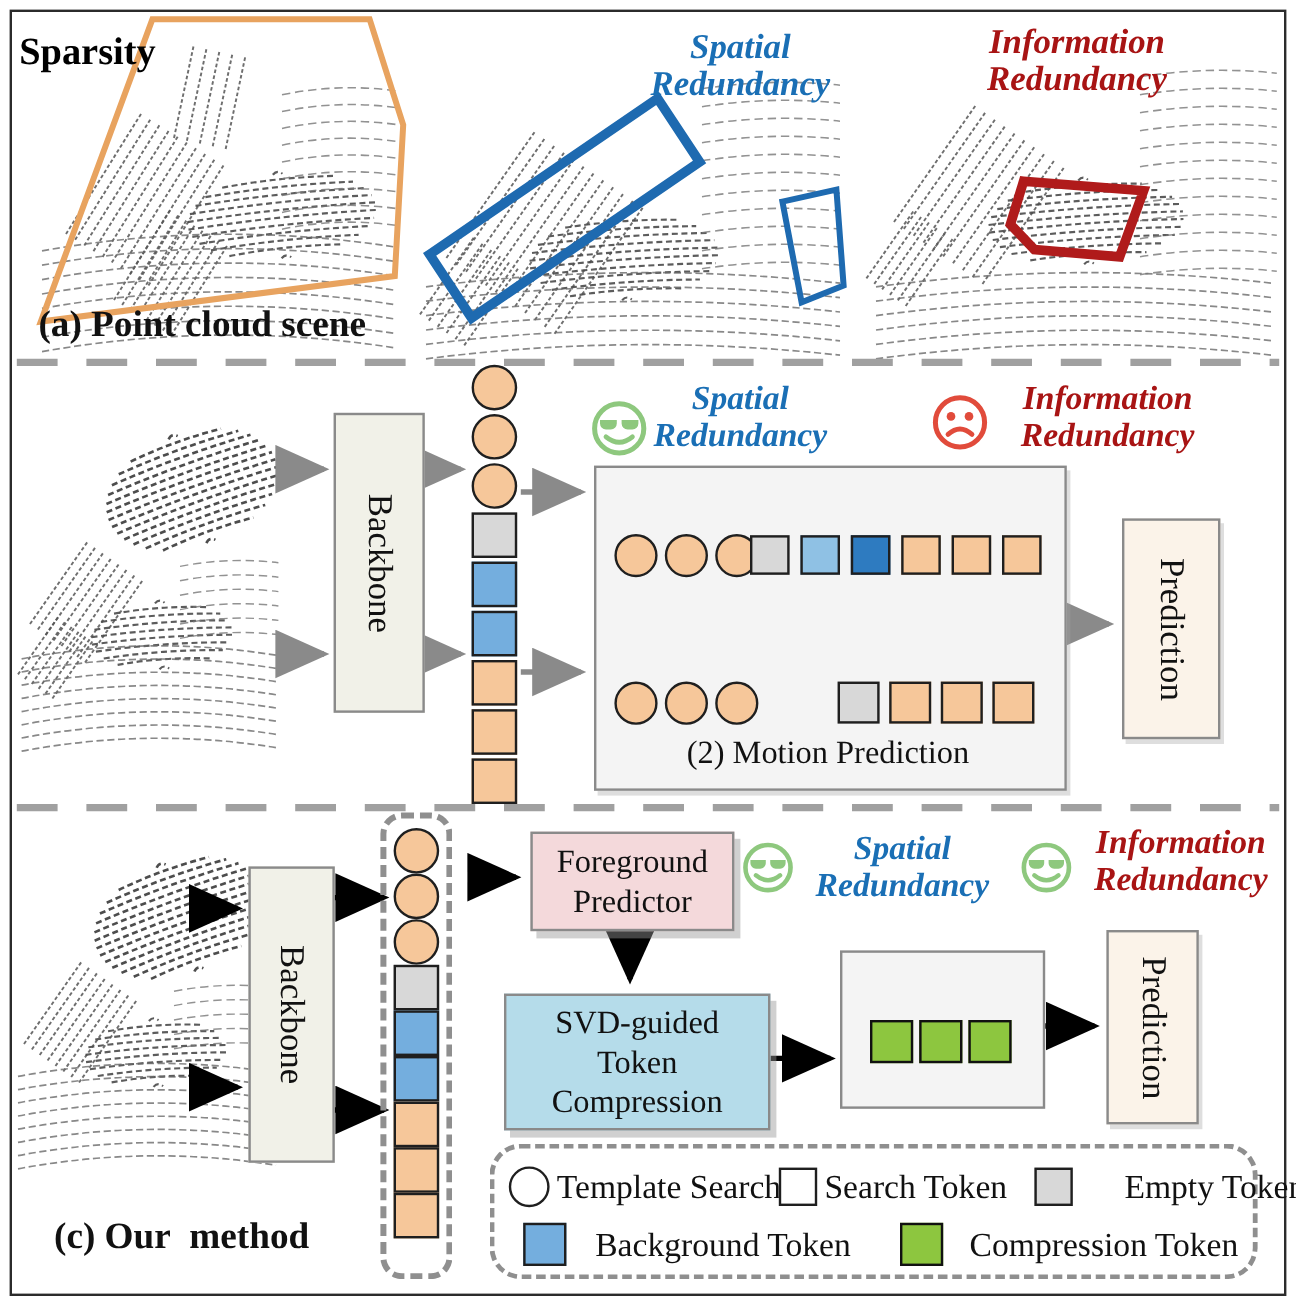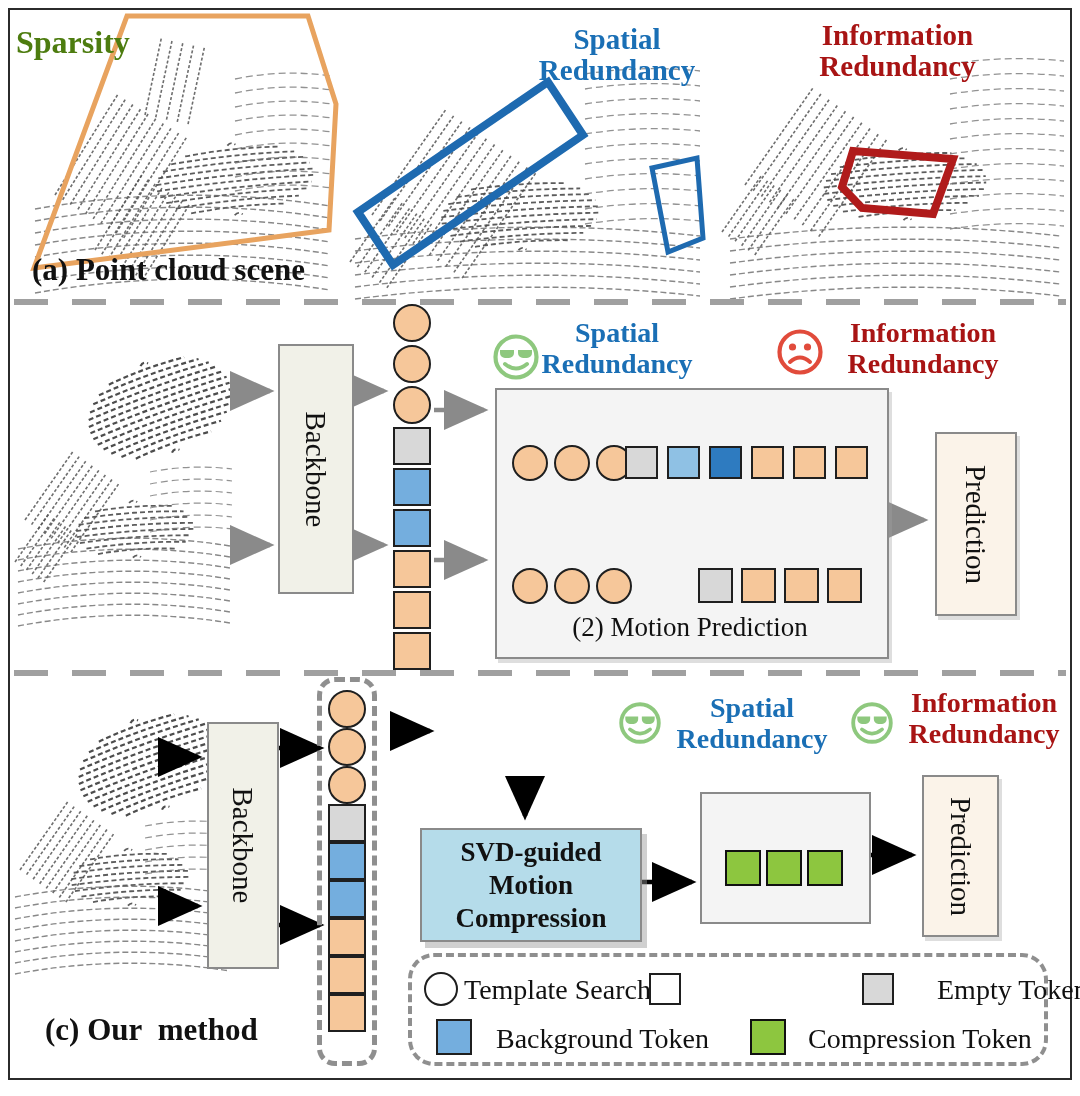--- a/index.html
+++ b/index.html
@@ -4,33 +4,33 @@
 <style>
   html,body{margin:0;padding:0;background:#ffffff;}
   #figure{position:relative;width:1080px;height:1096px;background:#ffffff;overflow:hidden;
           font-family:"Liberation Serif", serif;}
   .frame{position:absolute;left:8px;top:8px;width:1060px;height:1068px;border:2px solid #2b2b2b;}
   .abs{position:absolute;}
   svg.layer{position:absolute;left:0;top:0;width:1080px;height:1096px;pointer-events:none;}
 
   
   .cap{font-weight:bold;font-size:31px;color:#111;white-space:pre;}
-  .hdr{font-weight:bold;font-size:28px;line-height:31px;text-align:center;white-space:nowrap;}
+  .hdr{font-weight:bold;font-size:28px;line-height:31px;text-align:center;white-space:nowrap;font-style:italic;}
   .hdr.big{font-size:29px;}
   .blue{color:#1a6fb5;}
   .red{color:#a81414;}
-  .orange{color:#4d7c0f;}
+  .orange{color:#000000;}
   .boxlabel{font-size:27px;color:#111;text-align:center;line-height:33px;}
 
   
   .bb{background:#f1f1e8;border:2px solid #8a8a8a;display:flex;align-items:center;justify-content:center;}
   .predbox{background:#fbf3e9;border:2px solid #8a8a8a;display:flex;align-items:center;justify-content:center;}
   .bigbox{background:#f4f4f4;border:2.5px solid #8a8a8a;}
   .pinkbox{background:#f4d9db;border:2px solid #8a8a8a;display:flex;align-items:center;justify-content:center;}
-  .bluebox{background:#b5dcea;border:2px solid #8a8a8a;display:flex;align-items:center;justify-content:center;font-weight:bold;}
+  .bluebox{background:#b5dcea;border:2px solid #8a8a8a;display:flex;align-items:center;justify-content:center;}
   .shadow{box-shadow:5px 6px 0 rgba(150,150,150,.45);}
   .shadow-sm{box-shadow:3px 4px 0 rgba(160,160,160,.35);}
   .vtext{transform:rotate(90deg);white-space:nowrap;font-size:29px;color:#111;}
 
   
   .stack{display:flex;flex-direction:column;gap:3px;align-items:center;}
   .trow{display:flex;}
   .tok{width:var(--ts,38px);height:var(--ts,38px);border:2.5px solid #1f1f1f;box-sizing:border-box;background:#fff;flex:none;}
   .circ{border-radius:50%;}
   .c-orange{background:#f6c79a;}
@@ -478,20 +478,26 @@
       <div class="tok circ c-orange"></div>
       <div class="tok circ c-orange"></div>
       <div class="tok c-gray"></div>
       <div class="tok c-blue"></div>
       <div class="tok c-blue"></div>
       <div class="tok c-orange"></div>
       <div class="tok c-orange"></div>
       <div class="tok c-orange"></div>
     </div>
 
+  <div class="abs pinkbox shadow" style="left:442px;top:693px;width:166px;height:79px;">
+    <div class="boxlabel">
+      <div>Foreground</div>
+        <div>Predictor</div>
+    </div>
+  </div>
 
   <div class="face" id="face-c-cool1" style="left:618px;top:701px;width:44px;height:44px;"><svg viewBox="0 0 48 48" width="100%" height="100%">
     <circle cx="24" cy="24" r="20.5" fill="none" stroke="#8ec87e" stroke-width="4.2"></circle>
     <path d="M8,17 h14 v3 a5,5 0 0 1 -5,5 h-4 a5,5 0 0 1 -5,-5 z M26,17 h14 v3 a5,5 0 0 1 -5,5 h-4 a5,5 0 0 1 -5,-5 z" fill="#8ec87e"></path>
     <path d="M13 31 Q24 40 35 31" fill="none" stroke="#8ec87e" stroke-width="4" stroke-linecap="round"></path>
       </svg></div>
   <div class="abs hdr blue" style="left:662px;top:692px;width:180px;">
     <div>Spatial</div>
       <div>Redundancy</div>
   </div>
@@ -501,21 +507,21 @@
     <path d="M13 31 Q24 40 35 31" fill="none" stroke="#8ec87e" stroke-width="4" stroke-linecap="round"></path>
       </svg></div>
   <div class="abs hdr red" style="left:894px;top:687px;width:180px;">
     <div>Information</div>
       <div>Redundancy</div>
   </div>
 
   <div class="abs bluebox shadow" style="left:420px;top:828px;width:218px;height:110px;">
     <div class="boxlabel">
       <div>SVD-guided</div>
-        <div>Motion</div>
+        <div>Token</div>
         <div>Compression</div>
     </div>
   </div>
 
   <div class="abs bigbox" style="left:700px;top:792px;width:167px;height:128px;"></div>
   <div class="abs trow" style="left:725px;top:850px;--ts:36px;gap:5px;">
       <div class="tok c-green"></div>
       <div class="tok c-green"></div>
       <div class="tok c-green"></div>
     </div>
@@ -523,20 +529,21 @@
   <div class="abs predbox shadow-sm" style="left:922px;top:775px;width:73px;height:158px;">
     <span class="vtext">Prediction</span>
   </div>
 
   <div class="abs cap" style="left:45px;top:1012px;">(c) Our&nbsp; method</div>
 
   <div class="abs legend" style="left:408px;top:953px;width:640px;height:113px;">
     <div class="abs tok circ" style="left:12px;top:15px;--ts:34px;background:#fff;"></div>
     <div class="ltext" style="left:52px;top:17px;">Template Search</div>
     <div class="abs tok" style="left:237px;top:16px;--ts:32px;background:#fff;"></div>
+    <div class="ltext" style="left:275px;top:17px;">Search Token</div>
     <div class="abs tok c-gray" style="left:450px;top:16px;--ts:32px;"></div>
     <div class="ltext" style="left:488px;top:17px;margin-left:37px;">Empty Token</div>
     <div class="abs tok c-blue" style="left:24px;top:62px;--ts:36px;"></div>
     <div class="ltext" style="left:84px;top:66px;">Background Token</div>
     <div class="abs tok c-green" style="left:338px;top:62px;--ts:36px;"></div>
     <div class="ltext" style="left:396px;top:66px;">Compression Token</div>
   </div>
 
 </div>
 

